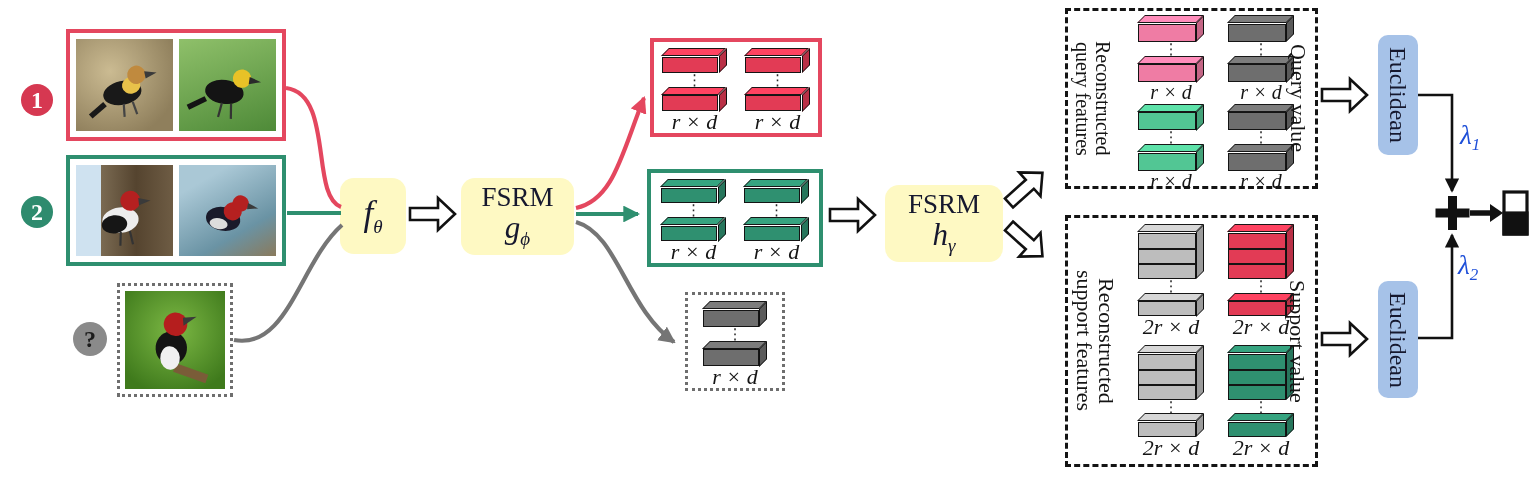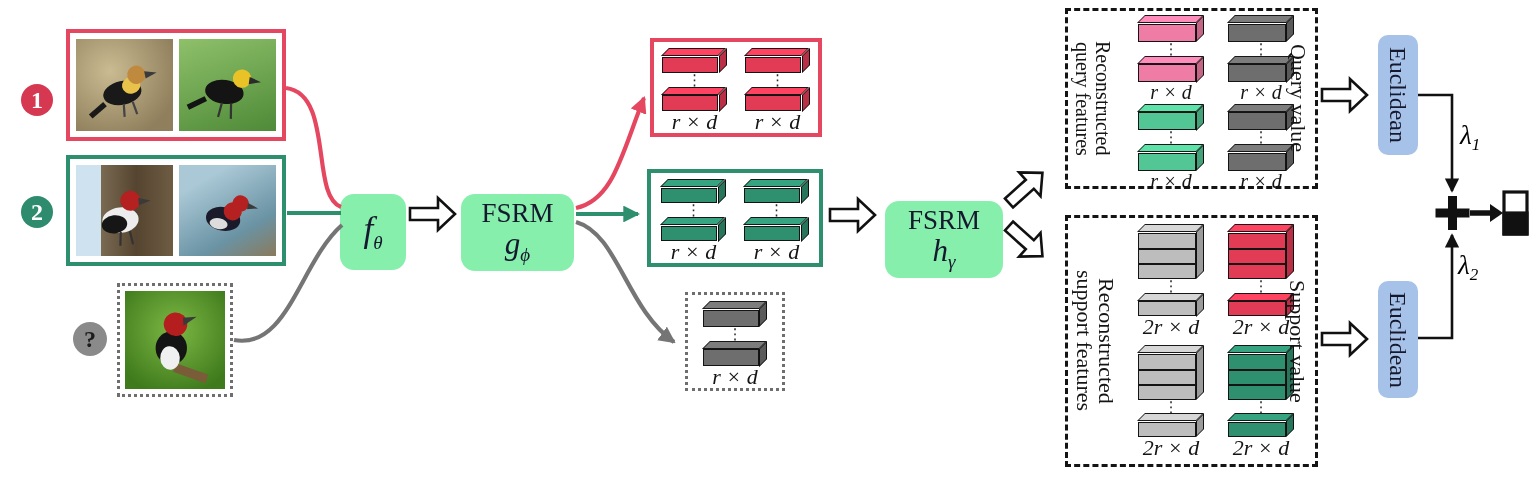--- a/index.html
+++ b/index.html
@@ -18,22 +18,22 @@
   .imgrow{display:flex;gap:6px;padding:6px;height:100%;box-sizing:border-box;}
   .bimg{flex:1;position:relative;overflow:hidden;}
   .bimg svg{position:absolute;inset:0;width:100%;height:100%;}
   .bg-1a{background:radial-gradient(circle at 35% 35%,#cbbb92,#8f7f5c 80%);}
   .bg-1b{background:linear-gradient(160deg,#8fc06a,#4e8a38);}
   .bg-2a{background:linear-gradient(90deg,#cfe2f0 0 26%,#7a6a52 26%,#55442f 62%,#6e5c44);}
   .bg-2b{background:linear-gradient(150deg,#aac8d6 20%,#6a93a4 70%,#8a7a5c);}
   .bg-q{background:radial-gradient(circle at 50% 40%,#7cb844,#3f7a1c 85%);}
 
   
-  .module{position:absolute;background:#86efac;border-radius:14px;display:flex;flex-direction:column;
-          align-items:center;justify-content:center;color:#16182e;line-height:1.02;margin-top:16px;}
+  .module{position:absolute;background:#fef9c3;border-radius:14px;display:flex;flex-direction:column;
+          align-items:center;justify-content:center;color:#16182e;line-height:1.02;}
   .module .mname{font-size:27px;}
   .module .fn{font-style:italic;font-size:31px;}
   .module .fn sub{font-size:19px;font-style:italic;}
   .module.small .fn{font-size:35px;}
 
   
   .pool{position:absolute;box-sizing:border-box;display:flex;justify-content:center;gap:18px;padding-top:5px;}
   .pool.red{border:4px solid #e4475f;}
   .pool.green{border:4px solid #2e8f6f;}
   .pool.dotted{border:3.5px dotted #6e6e6e;}
@@ -68,21 +68,21 @@
   .vlab span{display:block;}
   .vlab.big{font-size:22px;}
 
   .qcol{position:absolute;display:flex;flex-direction:column;align-items:center;justify-content:space-between;}
   .qgroup{display:flex;flex-direction:column;align-items:center;}
 
   .euclid{position:absolute;background:#a6c2e8;border-radius:10px;display:flex;align-items:center;
           justify-content:center;}
   .euclid .vlab{font-size:24px;color:#16182e;}
 
-  .lam{position:absolute;font-style:italic;font-size:27px;color:#000000;}
+  .lam{position:absolute;font-style:italic;font-size:27px;color:#1d4ed8;}
   .lam sub{font-size:17px;}
 
   .title{position:absolute;font-size:27px;color:#141414;white-space:nowrap;}
 
   .watermark{position:absolute;font-family:"Liberation Sans","DejaVu Sans",sans-serif;font-weight:bold;
      font-size:46px;letter-spacing:5px;color:rgba(255,255,255,0.45);
      -webkit-text-stroke:1.6px rgba(150,150,150,0.55);z-index:9;white-space:nowrap;}
 
   svg.overlay{position:absolute;inset:0;z-index:5;pointer-events:none;}
 </style>

